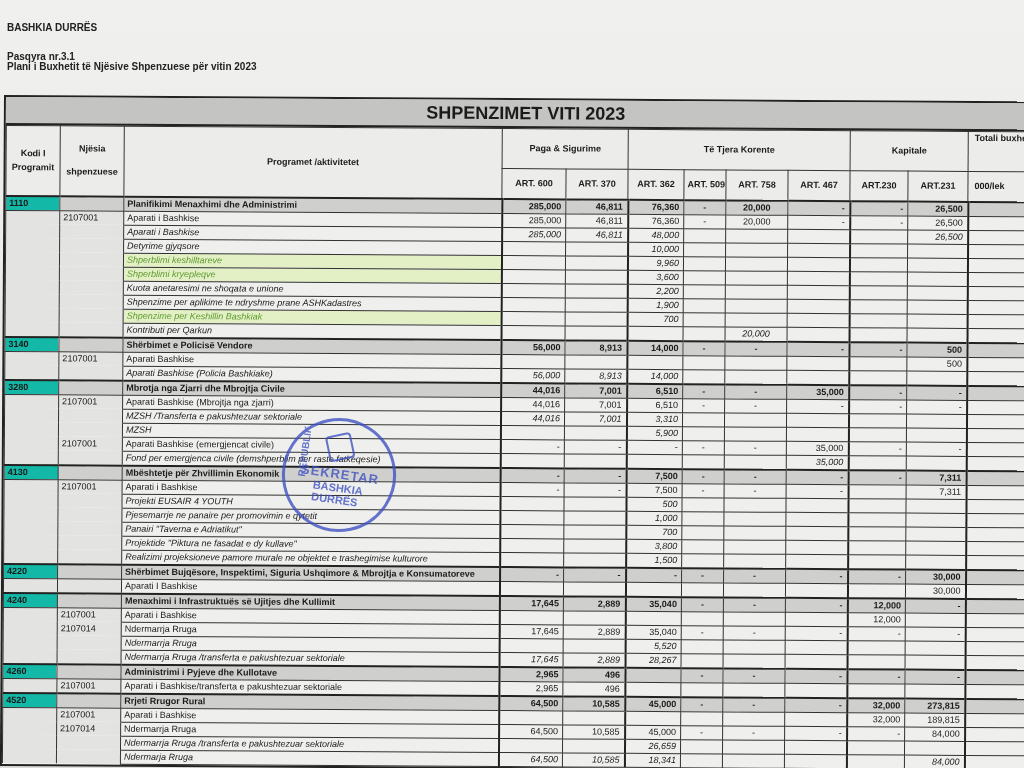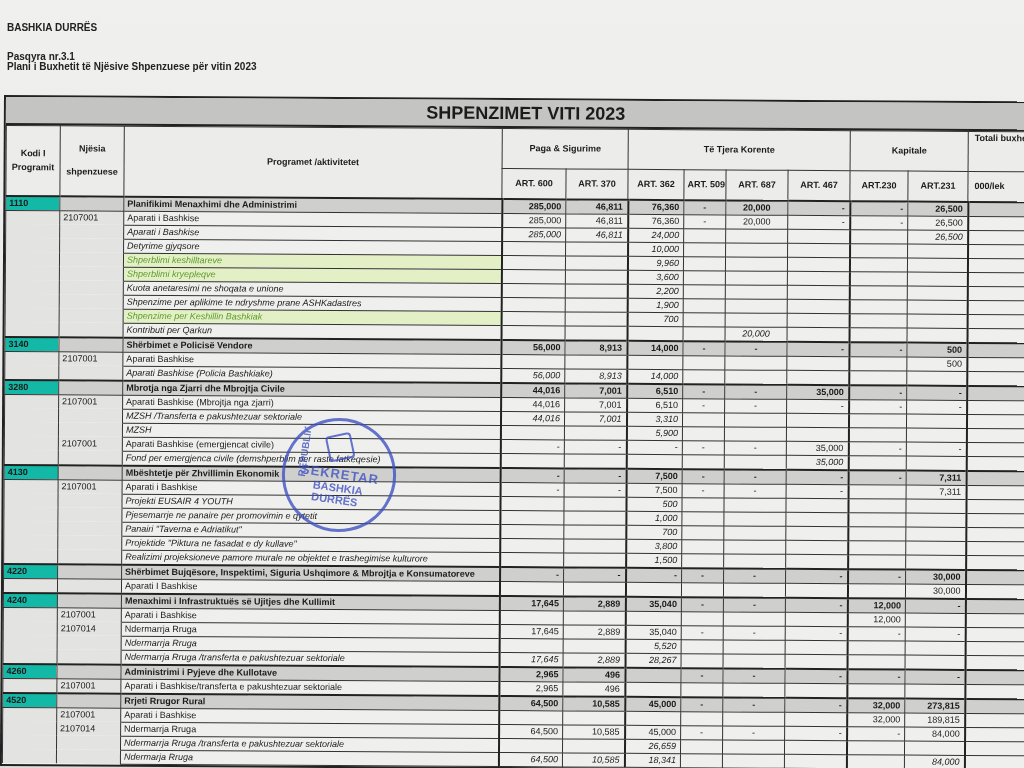--- a/index.html
+++ b/index.html
@@ -89,21 +89,21 @@
         <th colspan="2" class="ctr thick-l">Paga &amp; Sigurime</th>
         <th colspan="4" class="ctr thick-l">Të Tjera Korente</th>
         <th colspan="2" class="ctr thick-l">Kapitale</th>
         <th class="ctr thick-l" style="white-space:normal;line-height:12px;vertical-align:top;text-align:left;padding-left:6px">Totali buxhetit</th>
       </tr>
       <tr style="height:30px">
         <th class="ctr thick-l">ART. 600</th>
         <th class="ctr">ART. 370</th>
         <th class="ctr thick-l">ART. 362</th>
         <th class="ctr">ART. 509</th>
-        <th class="ctr">ART. 687</th>
+        <th class="ctr">ART. 758</th>
         <th class="ctr">ART. 467</th>
         <th class="ctr thick-l">ART.230</th>
         <th class="ctr">ART.231</th>
         <th class="thick-l" style="text-align:left;padding-left:6px">000/lek</th>
       </tr>
     </thead>
     <tbody id="tbody">
         <tr class="prog">
           <td class="code">1110</td>
           <td></td>
@@ -131,21 +131,21 @@
           <td class="num thick-l">-</td>
           <td class="num">26,500</td>
           <td class="num tot b">454,</td>
         </tr>
         <tr>
           <td class="merged"></td>
           <td class="merged"></td>
           <td class="it">Aparati i Bashkise</td>
           <td class="num it thick-l">285,000</td>
           <td class="num it">46,811</td>
-          <td class="num it thick-l">24,000</td>
+          <td class="num it thick-l">48,000</td>
           <td class="ctr it"></td>
           <td class="ctr it"></td>
           <td class="num it"></td>
           <td class="num it thick-l"></td>
           <td class="num it">26,500</td>
           <td class="num tot">406,</td>
         </tr>
         <tr>
           <td class="merged"></td>
           <td class="merged"></td>

